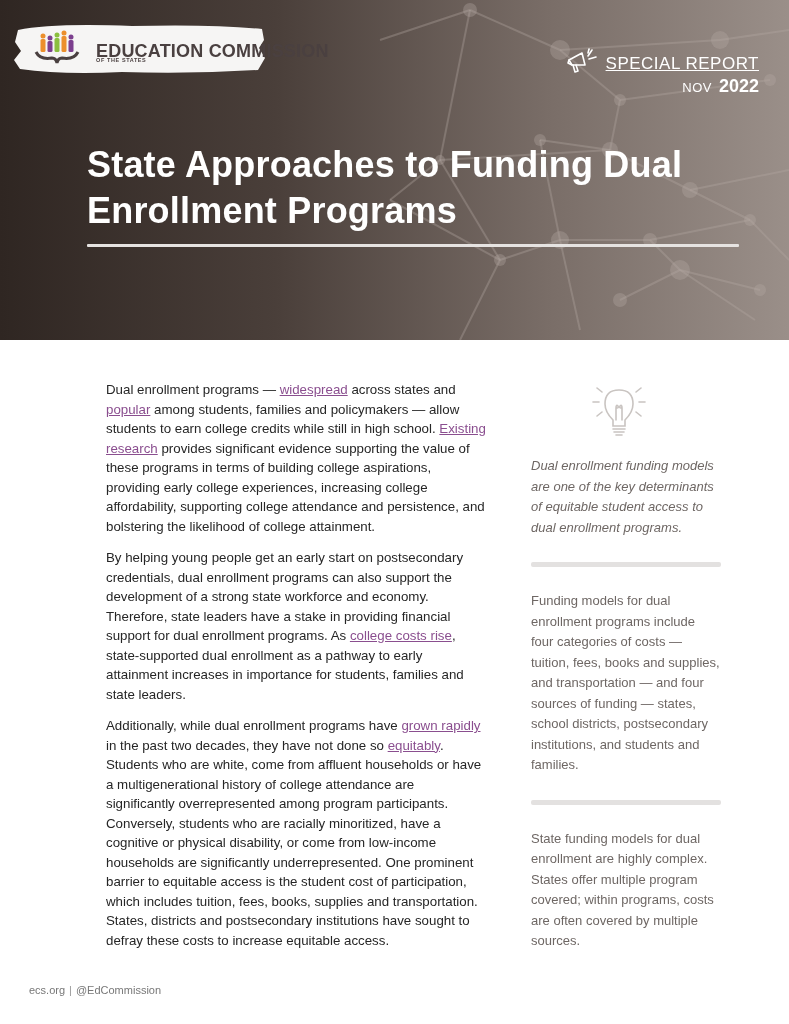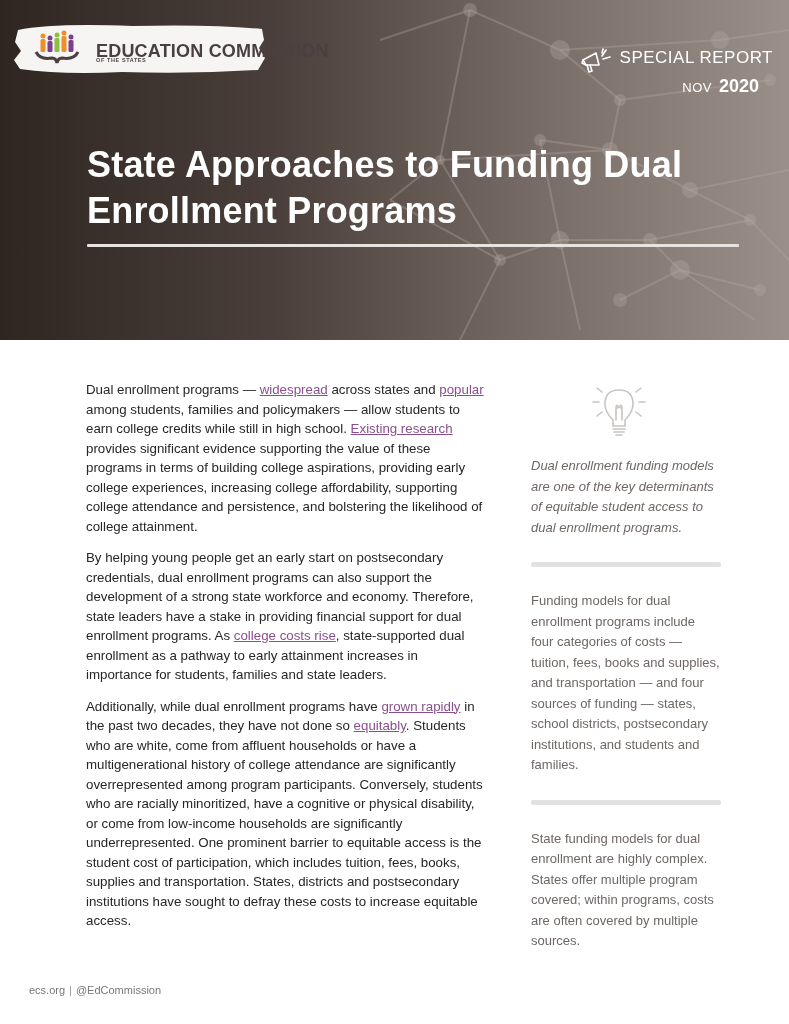--- a/index.html
+++ b/index.html
@@ -23,22 +23,22 @@
   .logo-text-main {
     position: absolute; left: 84px; top: 21px;
     font-size: 18px; font-weight: 700; color: #4a4040; letter-spacing: 0.2px; white-space: nowrap;
   }
   .logo-text-sub {
     position: absolute; left: 84px; top: 37px;
     font-size: 5.5px; font-weight: 700; color: #4a4040; letter-spacing: 0.6px; white-space: nowrap;
   }
 
   .special-report {
-    position: absolute; right: 16px; top: 48px;
-    display: flex; align-items: flex-start; gap: 8px; color: #ffffff;
+    position: absolute; right: 30px; top: 48px;
+    display: flex; align-items: flex-end; gap: 8px; color: #ffffff; text-decoration: underline;
   }
   .special-report .label { font-size: 17px; letter-spacing: 0.5px; }
   .issue-date {
     position: absolute; right: 30px; top: 76px; color: #ffffff;
     display: flex; align-items: baseline; gap: 7px;
   }
   .issue-date .month { font-size: 13px; letter-spacing: 0.5px; }
   .issue-date .year { font-size: 18px; font-weight: 700; }
 
   .title {
@@ -51,21 +51,21 @@
   }
   .authors {
     position: absolute; left: 87px; top: 281px;
     font-size: 16px; color: #ffffff;
   }
 
   .main-col {
     position: absolute; left: 86px; top: 380px; width: 400px;
     font-size: 13.3px; line-height: 19.5px; color: #262626;
   }
-  .main-col p { margin-bottom: 12px; }
+  .main-col p { margin-bottom: 12px; margin-left: 20px; }
   .main-col a { color: #8a4e8f; text-decoration: underline; }
 
   .sidebar {
     position: absolute; left: 531px; top: 376px; width: 190px;
     font-size: 13px; line-height: 20.5px; color: #6e6764;
   }
   .bulb { display: block; margin: 0 0 0 50px; width: 80px; height: 70px; }
   .side-block { padding-top: 10px; font-style: italic; }
   .side-rule { width: 190px; height: 5px; background: #e3e1e0; border-radius: 2px; margin: 24px 0 24px 0; }
 
@@ -159,21 +159,21 @@
         <line x1="22" y1="8" x2="26" y2="2"></line>
         <line x1="23" y1="11" x2="30" y2="9"></line>
         <line x1="22" y1="5" x2="23" y2="1"></line>
       </g>
     </svg>
     <span class="label">SPECIAL REPORT</span>
   </div>
 
   <div class="issue-date">
     <span class="month">NOV</span>
-    <span class="year">2020</span>
+    <span class="year">2022</span>
   </div>
 
   <h1 class="title">State Approaches to Funding Dual Enrollment Programs</h1>
   <div class="title-rule"></div>
 </div>
 
 <div class="main-col">
   <p>
     <span>Dual enrollment programs — </span><a>widespread</a><span> across states and </span><a>popular</a><span> among students, families and policymakers — allow students to earn college credits while still in high school. </span><a>Existing research</a><span> provides significant evidence supporting the value of these programs in terms of building college aspirations, providing early college experiences, increasing college affordability, supporting college attendance and persistence, and bolstering the likelihood of college attainment.</span>
   </p>

